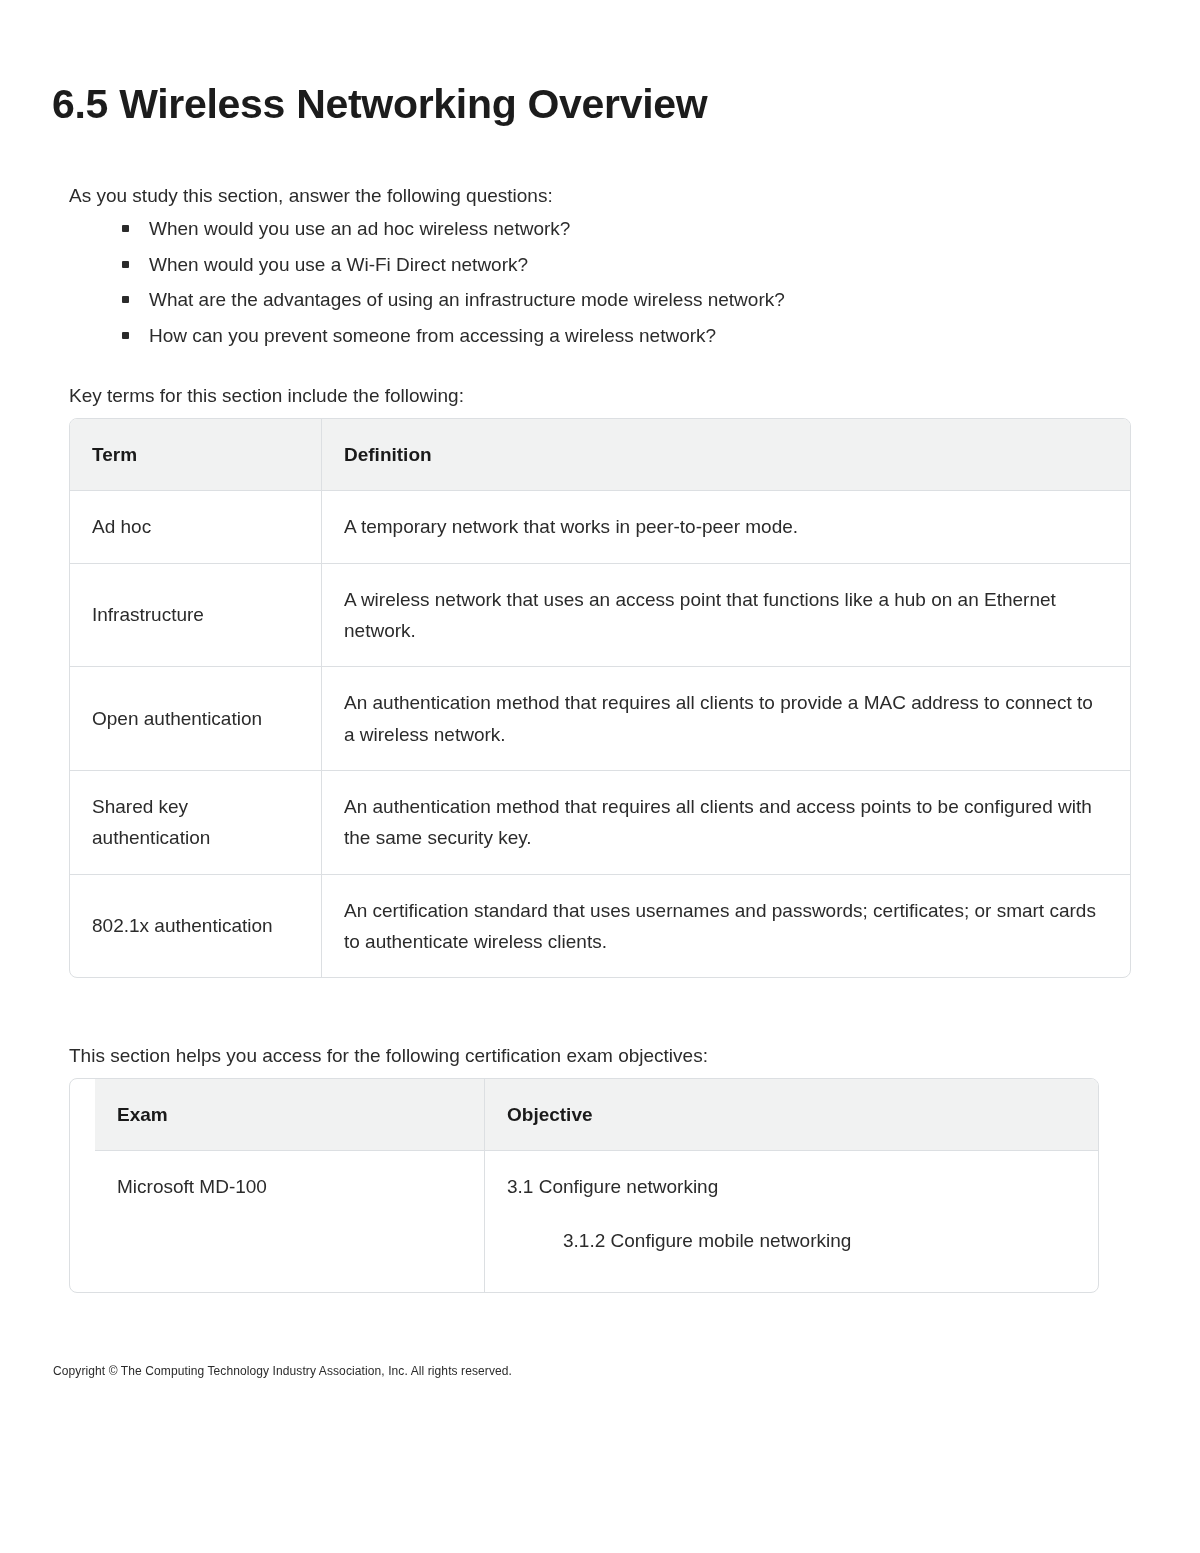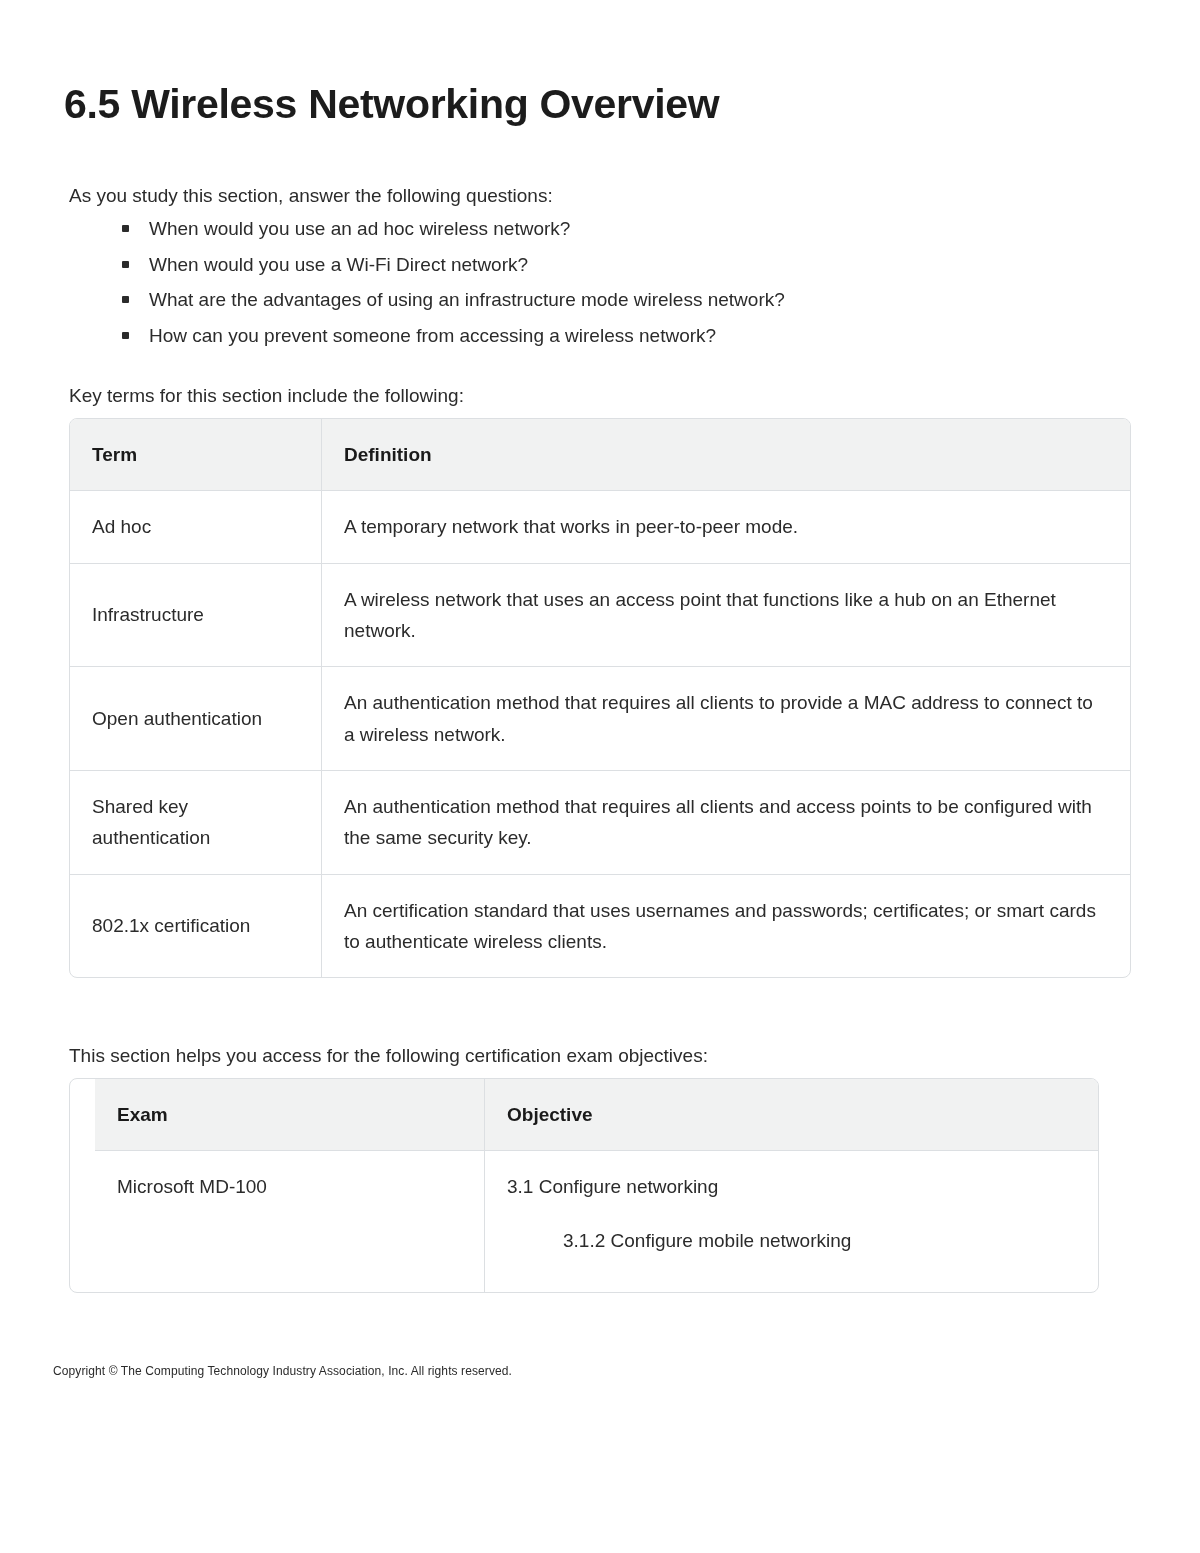--- a/index.html
+++ b/index.html
@@ -19,21 +19,21 @@
   .page {
     position: relative;
     width: 1200px;
     height: 1553px;
     box-sizing: border-box;
   }
 
   
   .page-title {
     position: absolute;
-    left: 64px;
+    left: 52px;
     top: 54px;
     font-size: 41px;
     font-weight: bold;
     letter-spacing: -0.3px;
     color: #1c1c1c;
     line-height: 1.15;
     white-space: nowrap;
   }
 
   
@@ -210,21 +210,21 @@
       </tr>
       <tr>
         <td>Open authentication</td>
         <td>An authentication method that requires all clients to provide a MAC address to connect to a wireless network.</td>
       </tr>
       <tr>
         <td>Shared key authentication</td>
         <td>An authentication method that requires all clients and access points to be configured with the same security key.</td>
       </tr>
       <tr>
-        <td>802.1x certification</td>
+        <td>802.1x authentication</td>
         <td>An certification standard that uses usernames and passwords; certificates; or smart cards to authenticate wireless clients.</td>
       </tr>
     </tbody>
   </table>
 
   <p class="objectives-text">This section helps you access for the following certification exam objectives:</p>
 
   <table class="doc-table" id="exam-table">
     <thead>
       <tr>

